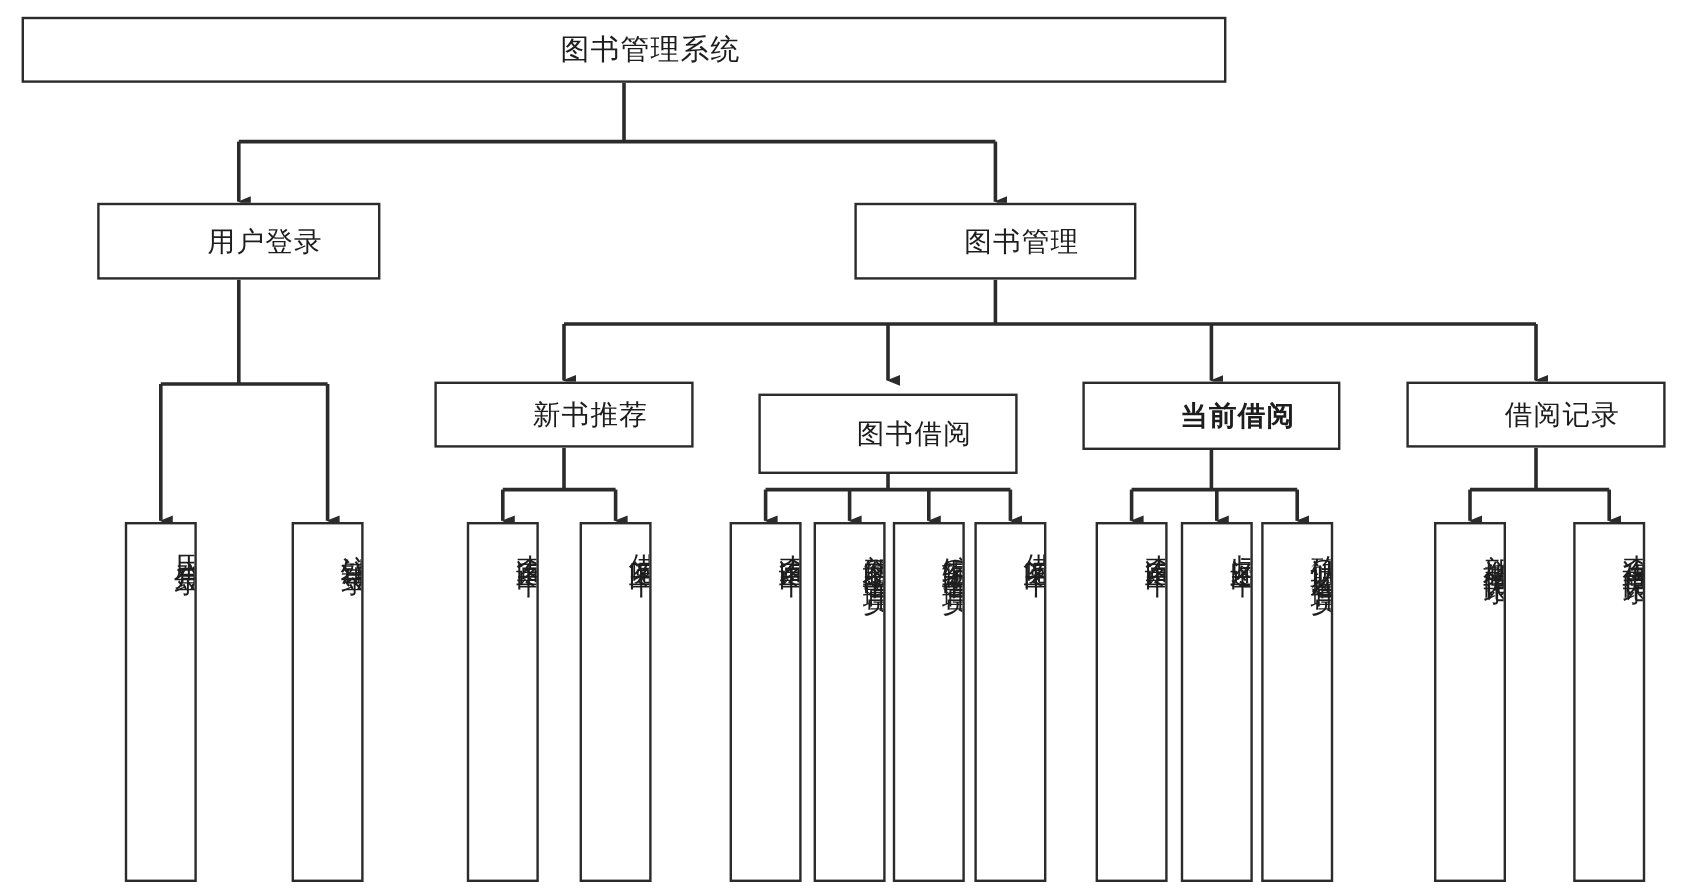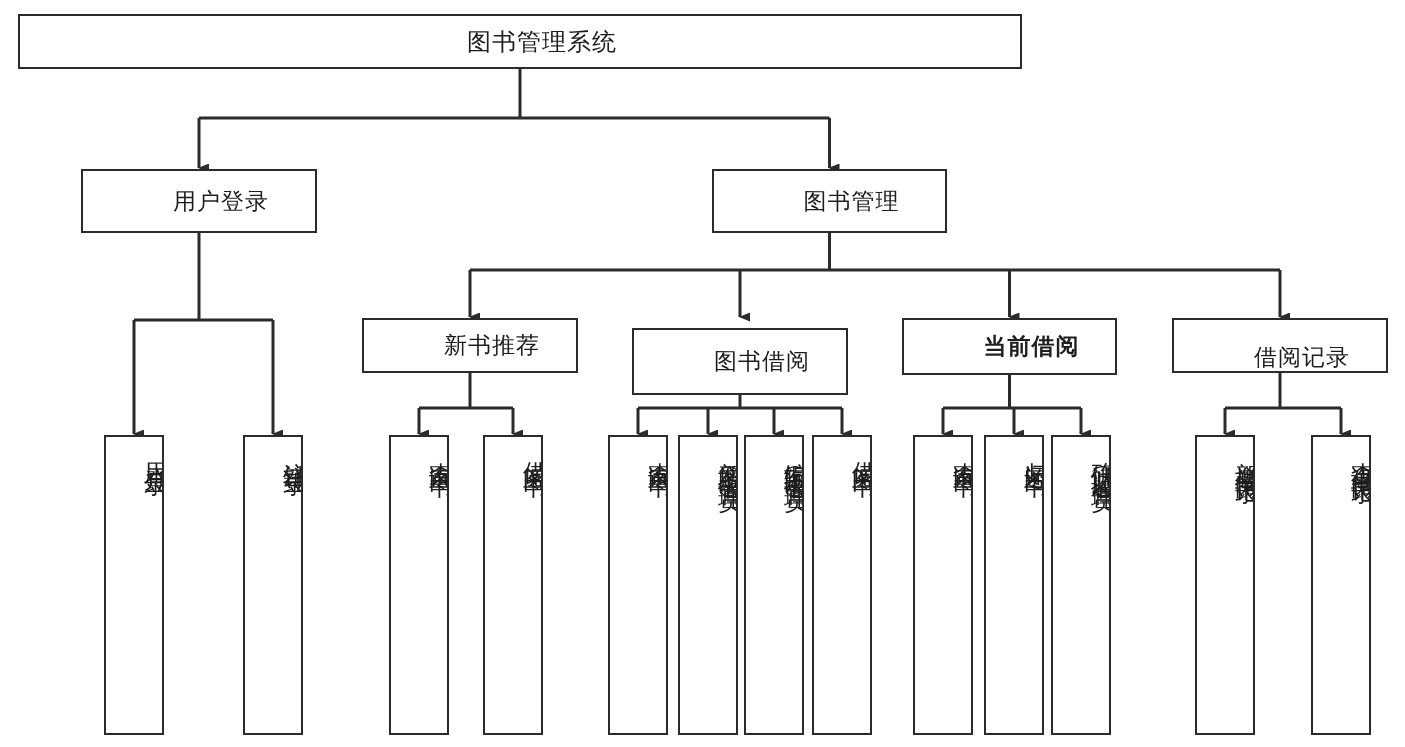--- a/index.html
+++ b/index.html
@@ -131,21 +131,21 @@
       </div>
       <div class="node-box node-h" style="left: 362px; top: 318px; width: 216px; height: 55px;">
         <span class="node-label">新书推荐</span>
       </div>
       <div class="node-box node-h" style="left: 632px; top: 328px; width: 216px; height: 67px;">
         <span class="node-label">图书借阅</span>
       </div>
       <div class="node-box node-h" style="left: 902px; top: 318px; width: 215px; height: 57px; font-weight: bold;">
         <span class="node-label">当前借阅</span>
       </div>
-      <div class="node-box node-h" style="left: 1172px; top: 318px; width: 216px; height: 55px; align-items: flex-end;">
+      <div class="node-box node-h" style="left: 1172px; top: 318px; width: 216px; height: 55px;">
         <span class="node-label">借阅记录</span>
       </div>
       <div class="node-box node-v" style="left: 104px; top: 435px; width: 60px; height: 300px;">
         <span class="node-label">用户登录</span>
       </div>
       <div class="node-box node-v" style="left: 243px; top: 435px; width: 60px; height: 300px;">
         <span class="node-label">注销登录</span>
       </div>
       <div class="node-box node-v" style="left: 389px; top: 435px; width: 60px; height: 300px;">
         <span class="node-label">查询图书</span>

